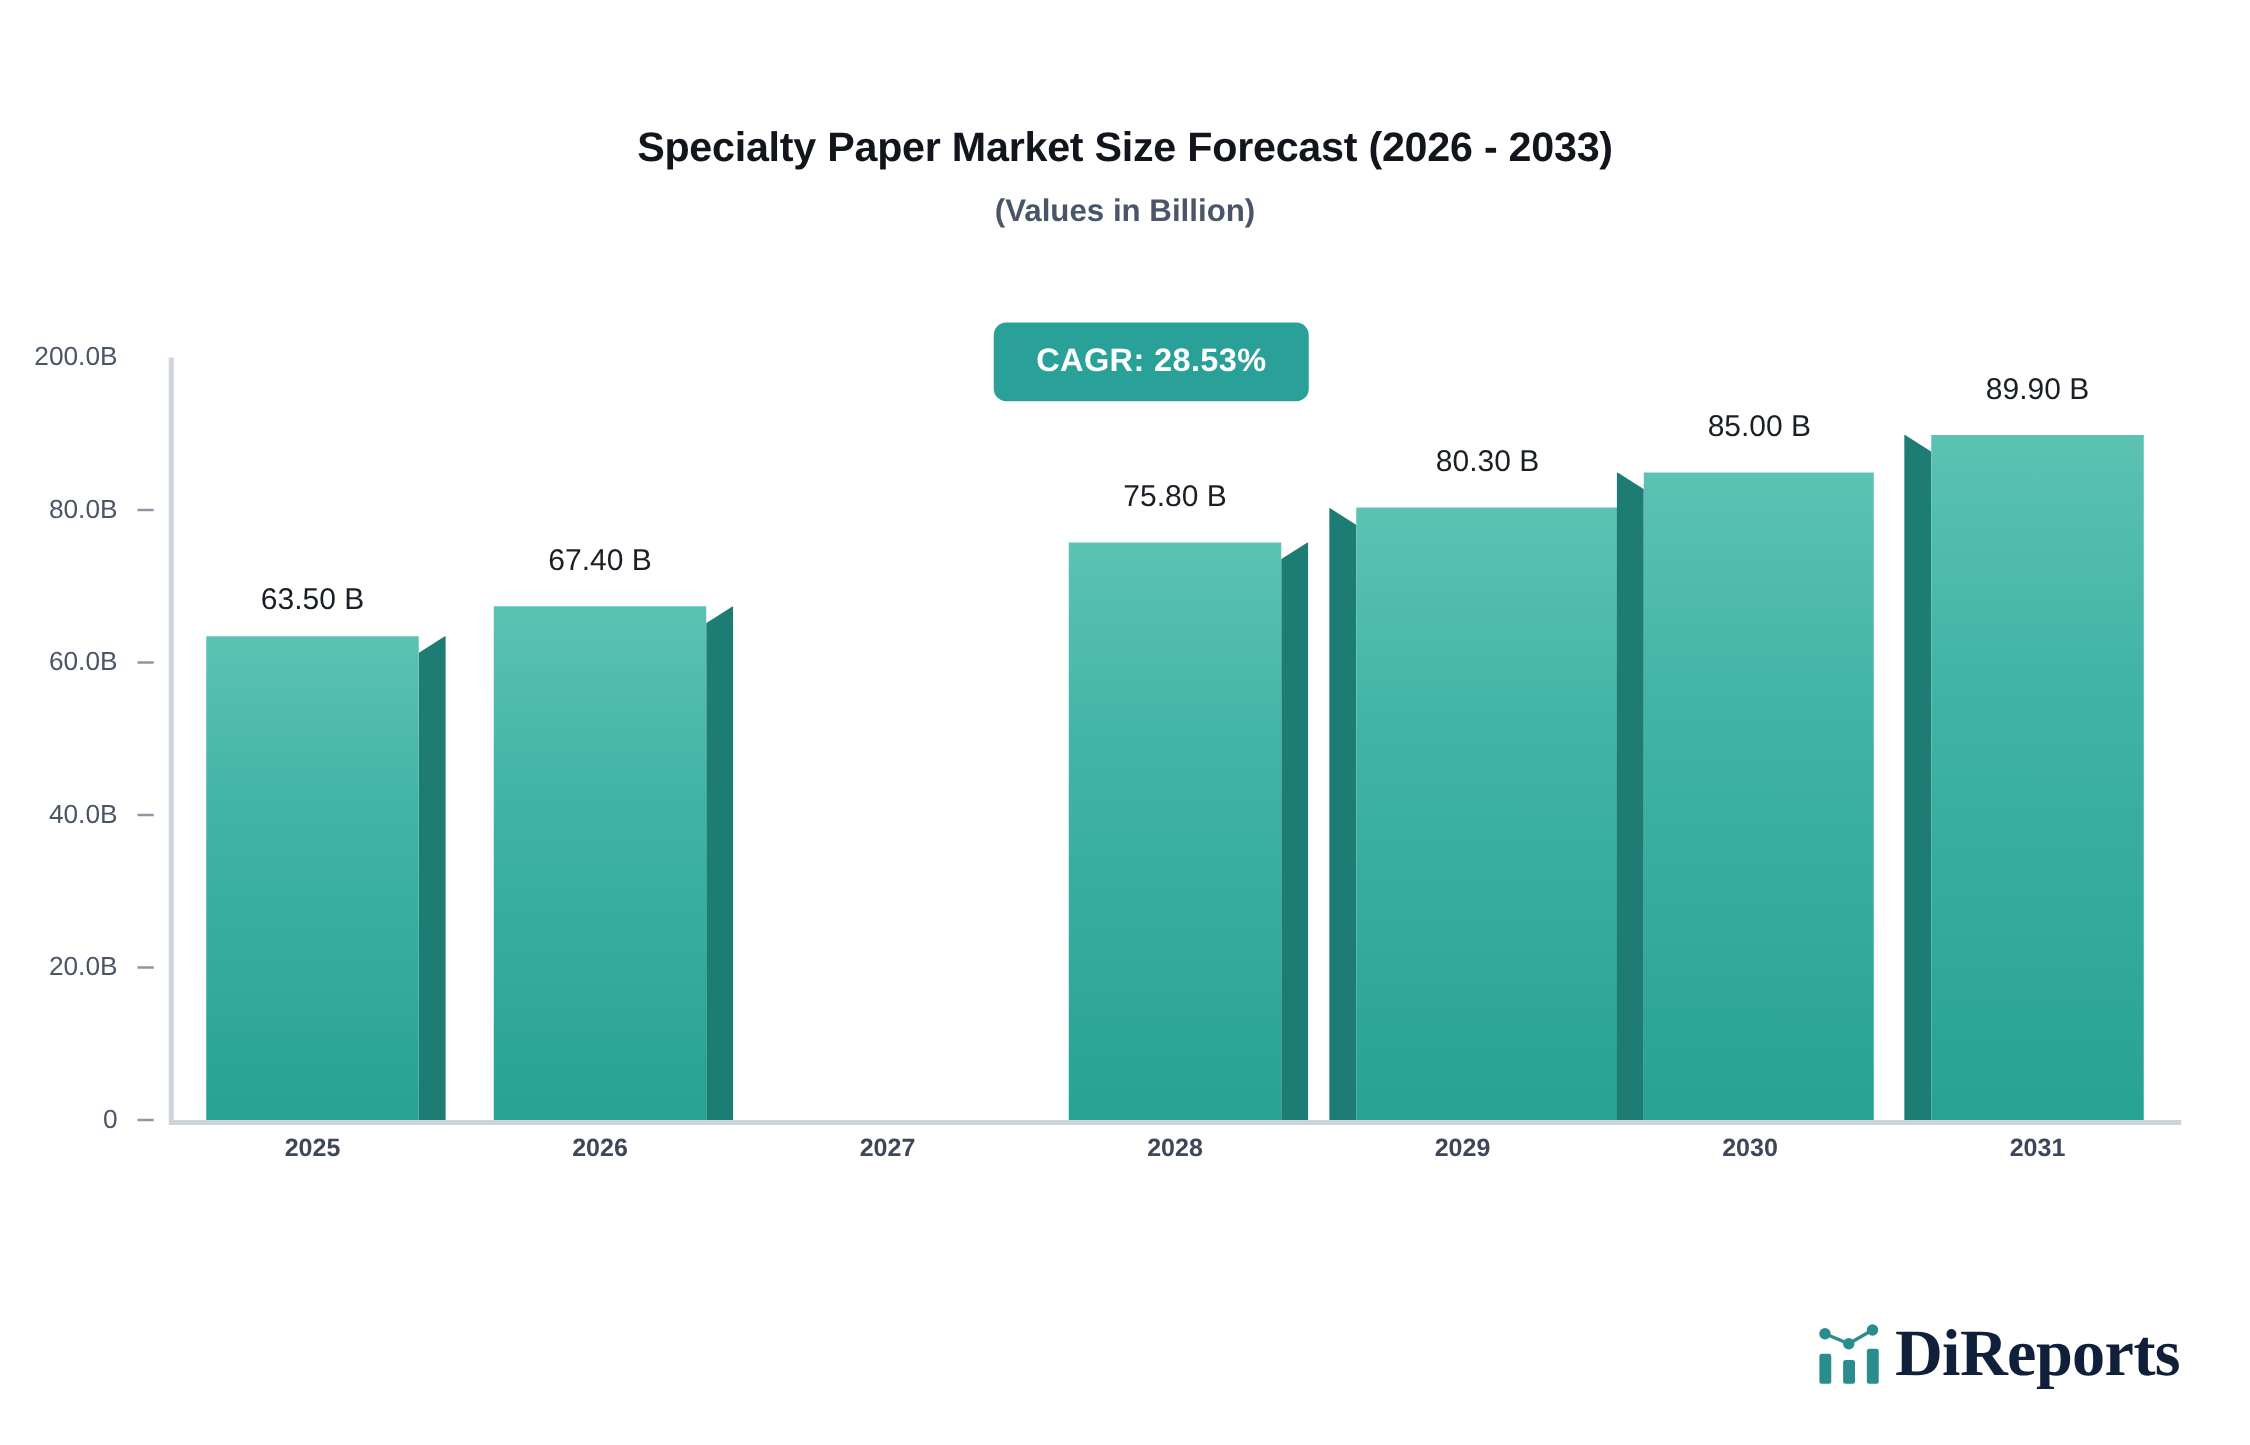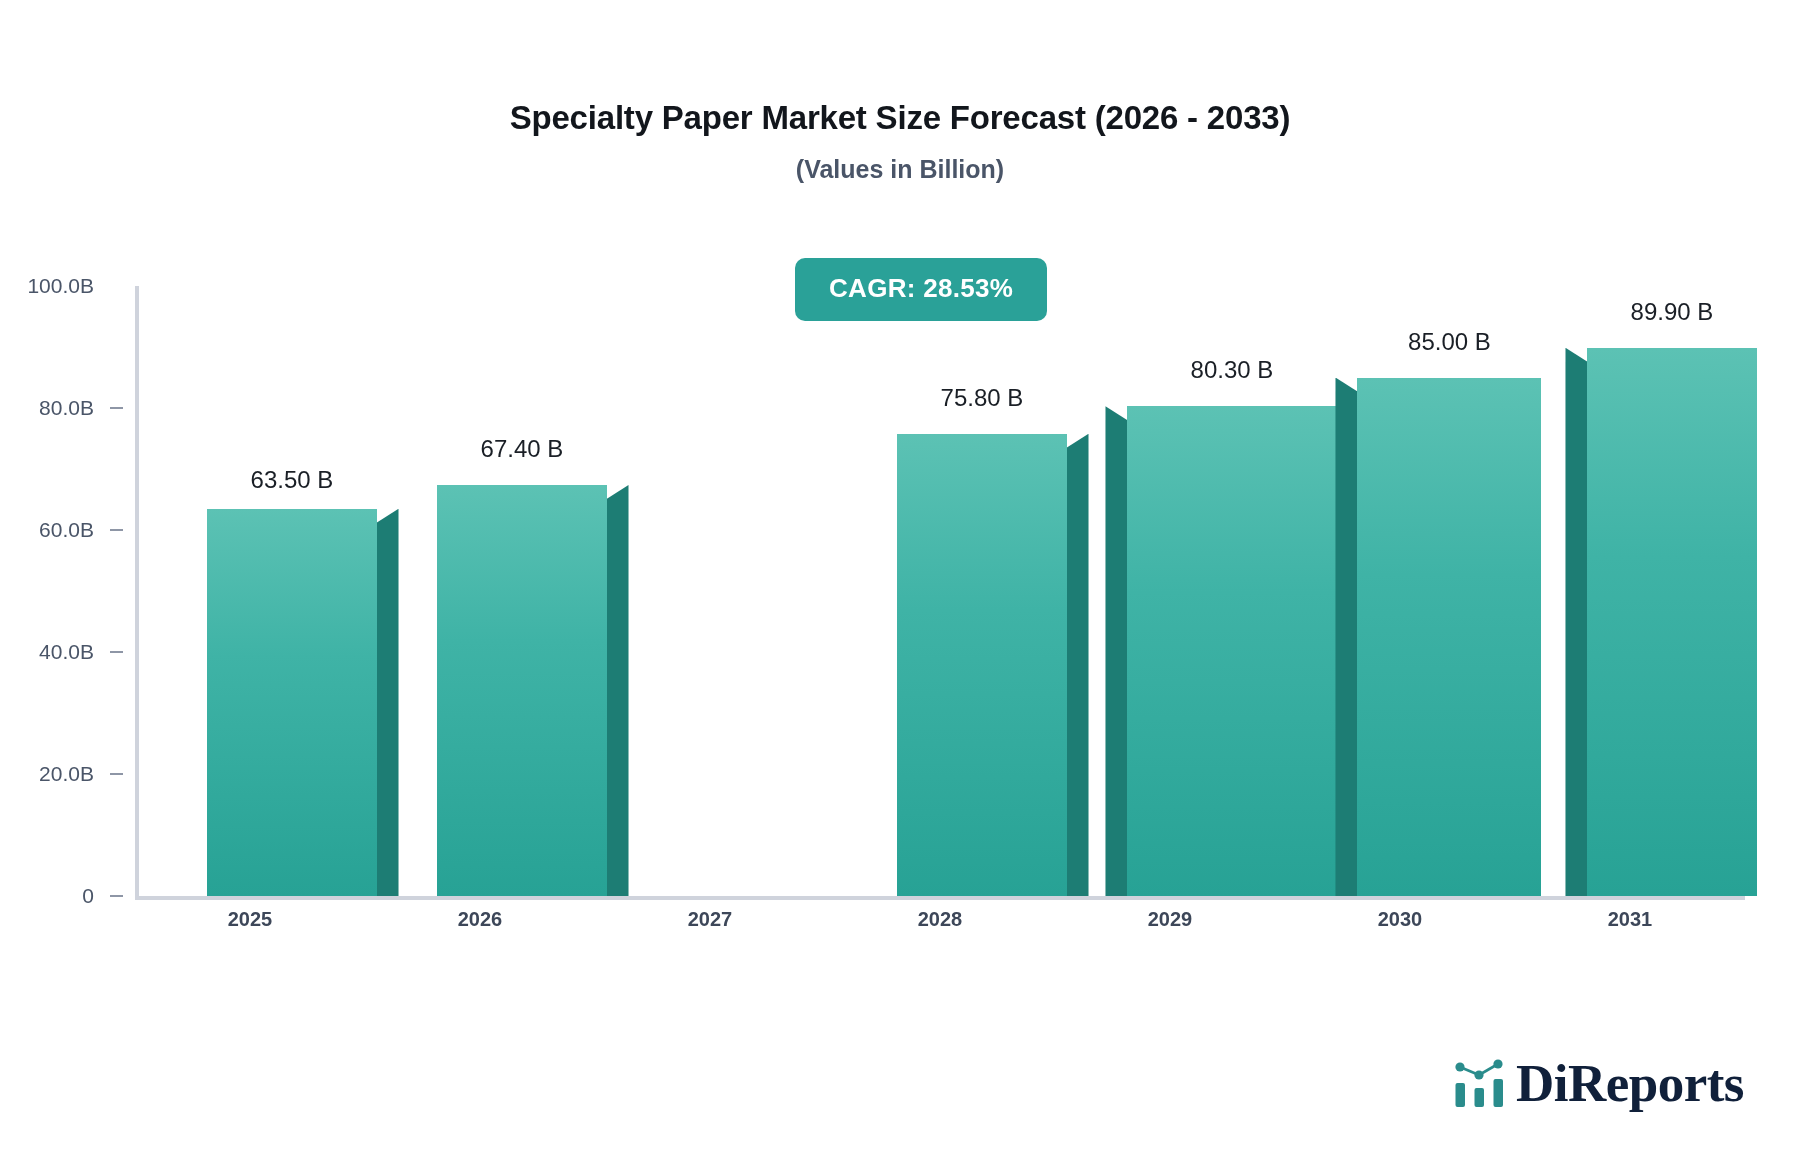--- a/index.html
+++ b/index.html
@@ -119,21 +119,20 @@
     position: absolute;
     left: 0;
     top: 0;
     width: 1610px;
     height: 610px;
   }
   .bar-slot {
     position: absolute;
     bottom: 0;
     height: 610px;
-    margin-left: 42px;
   }
   .bar3d {
     position: absolute;
     bottom: 0;
     left: 0;
     width: 100%;
   }
   .bar-face {
     position: absolute;
     left: 0;
@@ -213,21 +212,21 @@
   </div>
 
   <div class="cagr-badge">CAGR: 28.53%</div>
 
   <div class="plot">
     <div class="y-spine"></div>
     <div class="x-spine"></div>
 
     <div id="yticks">
         <div class="ytick no-dash" style="top: 0px;">
-          <span class="ylabel">100.0B</span>
+          <span class="ylabel">200.0B</span>
           <span class="ydash"></span>
         </div>
         <div class="ytick" style="top: 122px;">
           <span class="ylabel">80.0B</span>
           <span class="ydash"></span>
         </div>
         <div class="ytick" style="top: 244px;">
           <span class="ylabel">60.0B</span>
           <span class="ydash"></span>
         </div>

